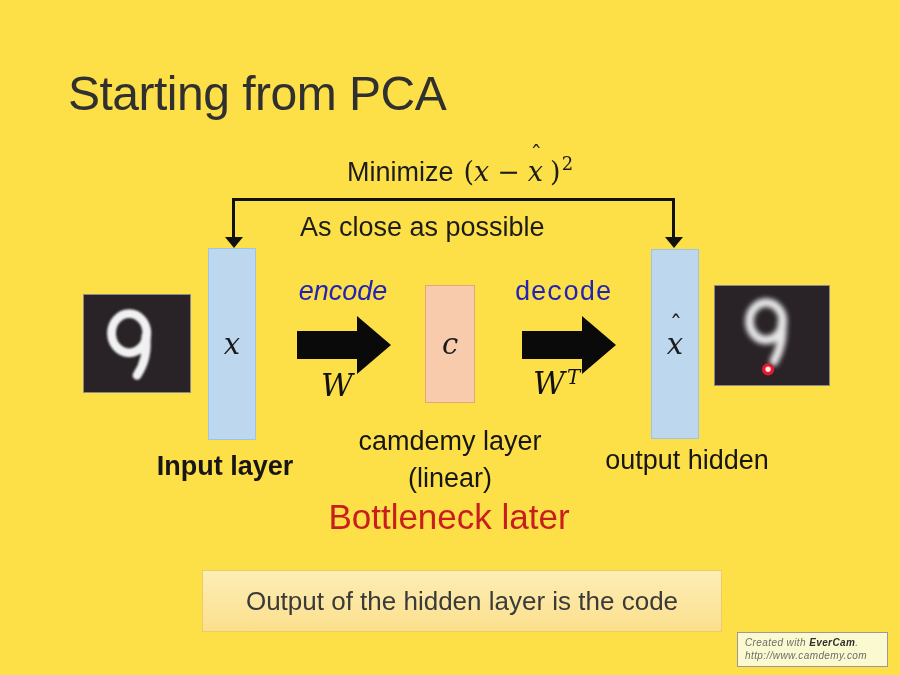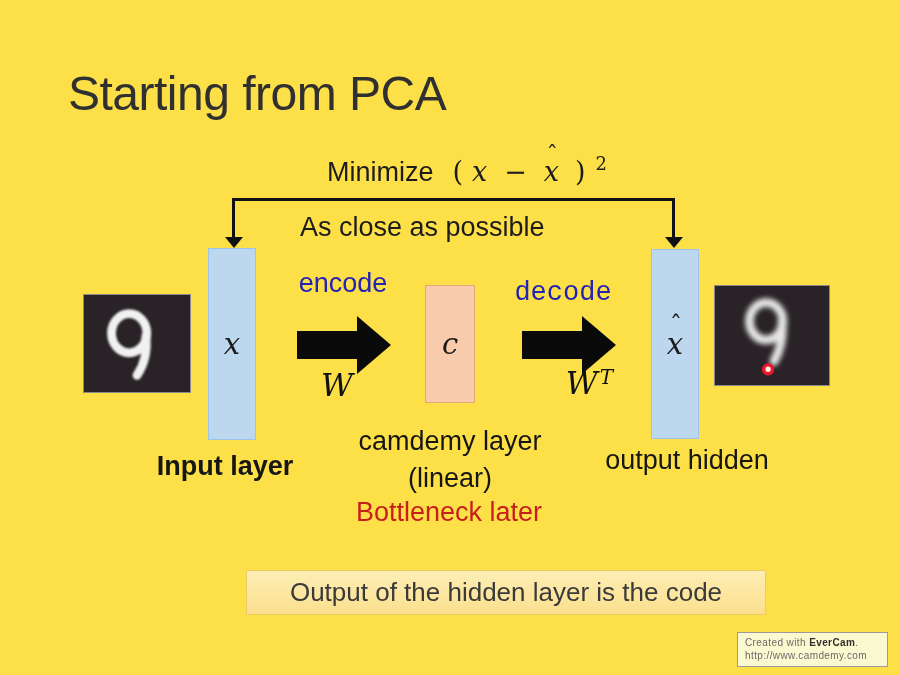--- a/index.html
+++ b/index.html
@@ -9,22 +9,22 @@
   }
   .abs { position:absolute; }
 
   .title {
     left:68px; top:66px; width:600px;
     font-size:48px; letter-spacing:-0.5px; color:#303030;
   }
 
   
   .formula-row {
-    left:327px; top:156px; width:280px; height:38px;
-    display:flex; align-items:baseline; justify-content:space-between;
+    left:320px; top:156px; width:280px; height:38px;
+    display:flex; align-items:baseline; justify-content:center;
     font-size:27px; color:#1c1c1c; white-space:nowrap;
   }
   .serif { font-family:"DejaVu Serif", serif; }
   .ital  { font-family:"DejaVu Serif", serif; font-style:italic; }
   .fx-open { margin-left:10px; }
   .fx-minus { margin:0 8px; }
   .fx-close { margin-left:7px; }
   .fx-sup { font-size:18px; position:relative; top:-11px; margin-left:1px; }
 
   .hat-wrap { position:relative; display:inline-block; }
@@ -58,52 +58,52 @@
   .layer-rect {
     display:flex; align-items:center; justify-content:center;
     box-sizing:border-box;
     font-size:29px;
   }
   .rect-input  { left:208px; top:248px; width:48px; height:192px; background:#bdd7ee; border:1px solid #9dc3e6; }
   .rect-hidden { left:425px; top:285px; width:50px; height:118px; background:#f8cbad; border:1px solid #e6a57d; }
   .rect-output { left:651px; top:249px; width:48px; height:190px; background:#bdd7ee; border:1px solid #9dc3e6; }
 
   .codec-label { width:120px; text-align:center; font-size:27px; color:#2424b4; }
-  .encode-label { left:283px; top:268px; }
+  .encode-label { left:283px; top:276px;font-style:italic; }
   .decode-label { left:503px; top:278px;font-family:Liberation Mono, monospace; }
 
   .block-arrow { width:96px; height:62px; }
   .arrow-enc { left:297px; top:314px; }
   .arrow-dec { left:522px; top:314px; }
 
   .w-label  { left:307px; top:367px; width:60px; text-align:center; font-size:31px; color:#111; }
-  .wt-label { left:533px; top:365px; width:80px; text-align:right; font-size:31px; color:#111; }
+  .wt-label { left:533px; top:365px; width:80px; text-align:left; font-size:31px; color:#111; }
   .wt-sup { font-size:20px; position:relative; top:-10px; margin-left:2px; font-style:italic; }
 
   .caption { font-size:27px; color:#161616; text-align:center; }
   .cap-input  { left:125px; top:451px; width:200px;font-weight:bold; }
   .cap-hidden { left:340px; top:423px; width:220px; line-height:37px; }
   .cap-output { left:587px; top:445px; width:200px; }
-  .bottleneck { left:314px; top:497px; width:270px; text-align:center; font-size:27px; color:#c81e1e; }
+  .bottleneck { left:314px; top:497px; width:270px; text-align:center; font-size:35px; color:#c81e1e; }
 
   
   .callout {
-    left:202px; top:570px; width:520px; height:45px;
+    left:202px; top:570px; width:520px; height:62px;
     background:linear-gradient(180deg, #fdeeb5 0%, #fbdf8d 100%);
     border:1px solid #eccb6b; box-sizing:border-box;
     display:flex; align-items:center; justify-content:center;
-    font-size:26px; color:#3a3a3a;margin-left:44px;
+    font-size:26px; color:#3a3a3a;
   }
 
   
   .watermark {
     left:737px; top:632px; width:151px; height:35px;
     background:#fbf9d0; border:1px solid #9a9a9a; box-sizing:border-box;
     padding:3px 0 0 7px; font-size:10px; line-height:13px;
-    letter-spacing:0.4px; color:#6a6a6a; white-space:nowrap;
+    letter-spacing:0.4px; color:#6a6a6a; white-space:nowrap;font-style:italic;
   }
   .watermark b { color:#2f2f2f; }
 </style>
 </head>
 <body>
 
 <div class="slide">
 
   <div class="abs title">Starting from PCA</div>
 

